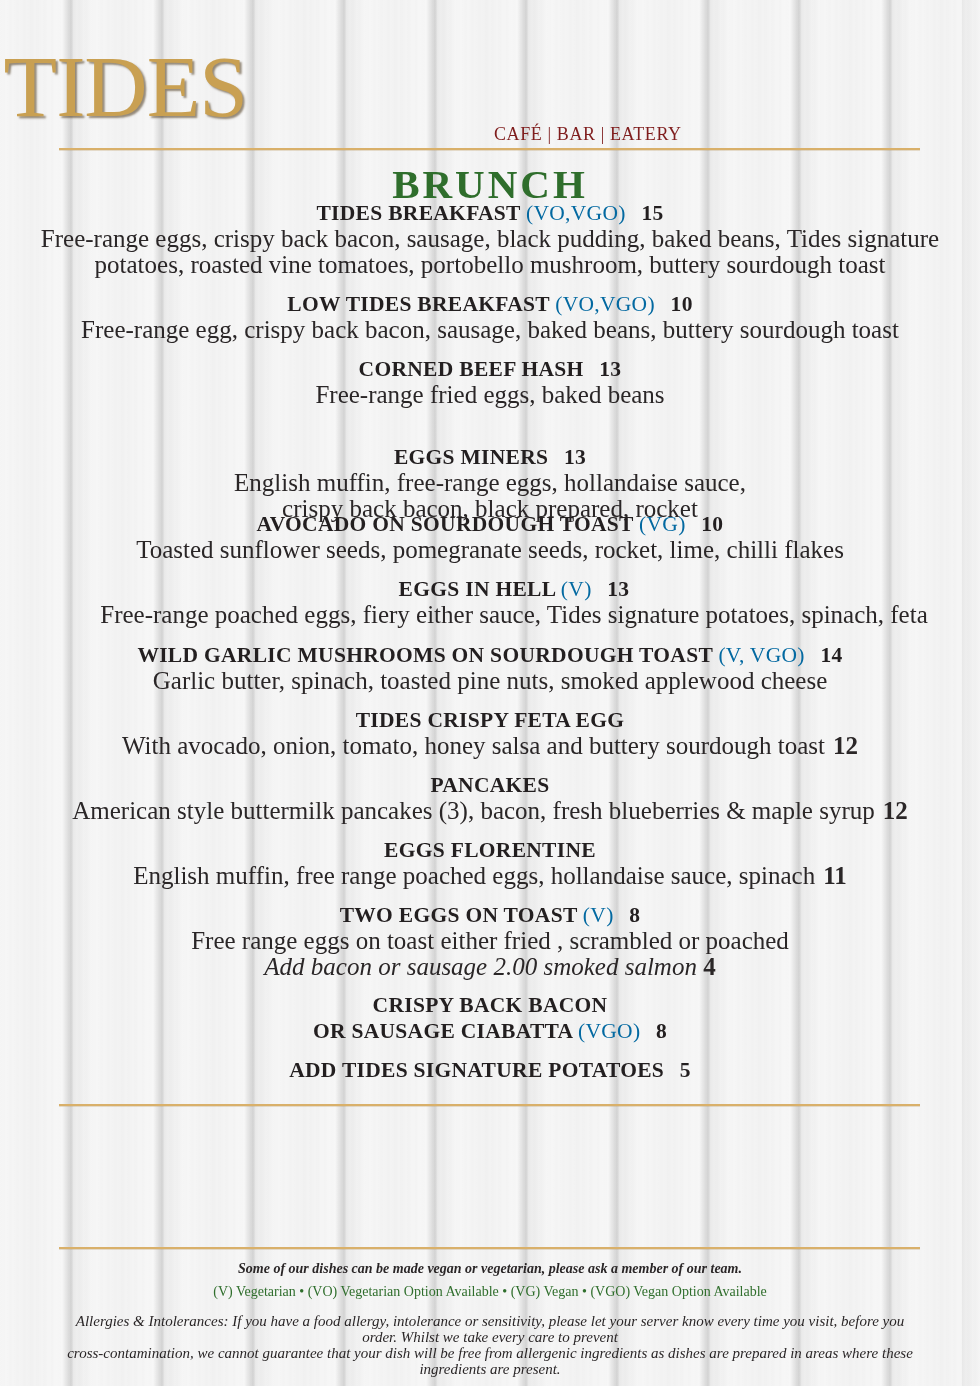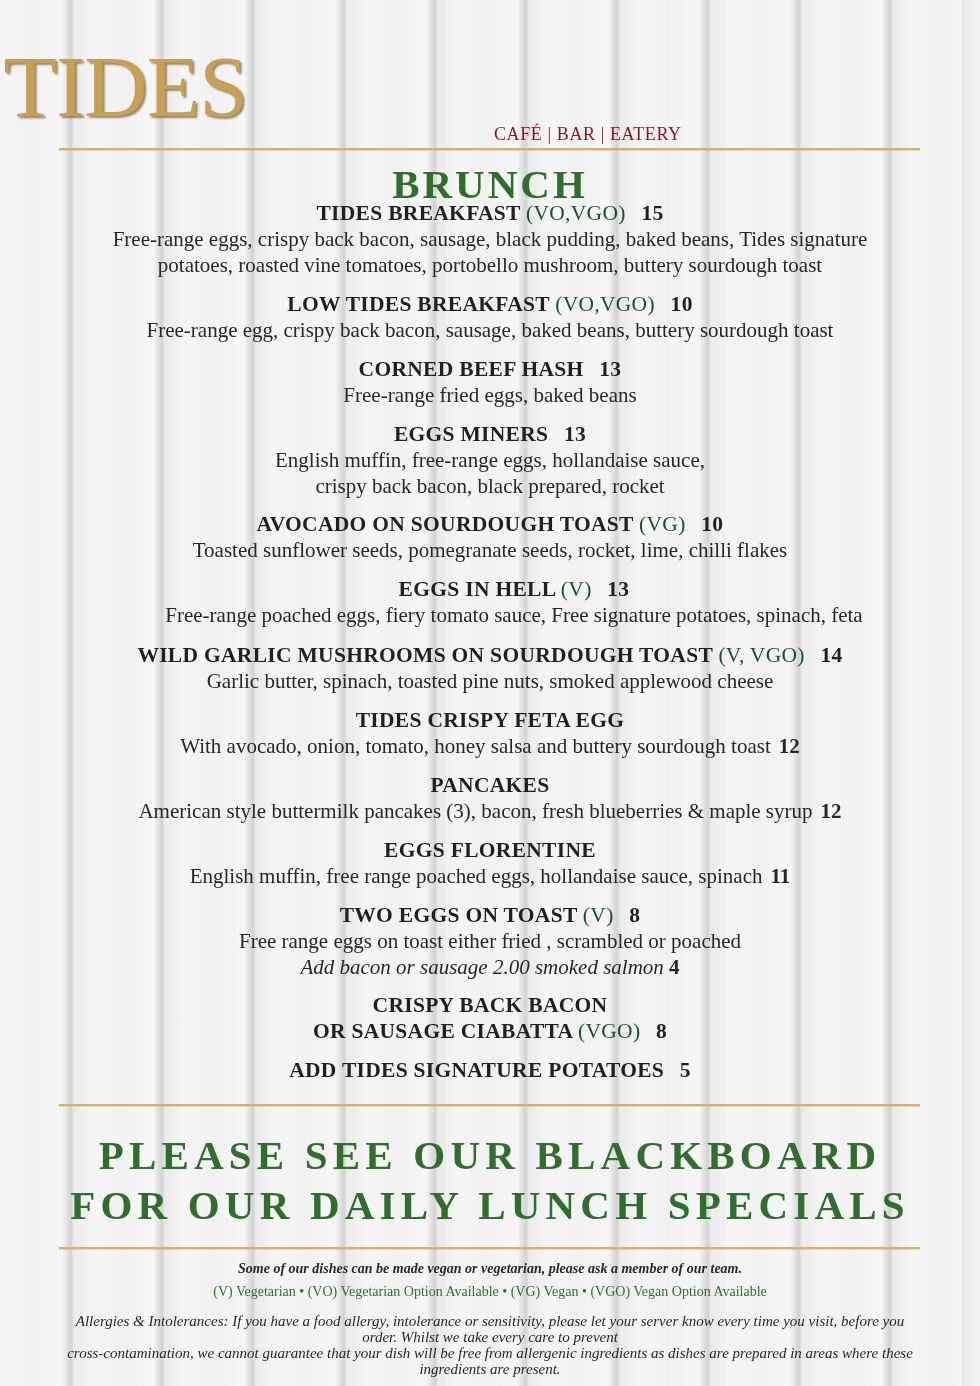--- a/index.html
+++ b/index.html
@@ -76,24 +76,24 @@
     text-align: center;
   }
   .item-title {
     font-size: 21.5px;
     line-height: 26px;
     font-weight: bold;
     letter-spacing: 0.3px;
     color: #231f20;
     white-space: nowrap;
   }
-  .item-title .tag { color: #14532d; font-weight: normal; }
+  .item-title .tag { color: #0369a1; font-weight: normal; }
   .item-title .price { margin-left: 10px; }
   .item-desc {
-    font-size: 21px;
+    font-size: 25px;
     line-height: 26px;
     color: #2a2627;
     white-space: nowrap;
   }
   .item-desc .price-inline { font-weight: bold; margin-left: 8px; }
   .item-desc.italic { font-style: italic; }
 
   .specials {
     position: absolute;
     left: 0; right: 0;
@@ -170,21 +170,21 @@
     </div>
 
     <div class="item" style="top:356px;">
       <div class="item-title">
         <span>CORNED BEEF HASH</span>
         <span class="price">13</span>
       </div>
       <div class="item-desc">Free-range fried eggs, baked beans</div>
     </div>
 
-    <div class="item" style="top:421px;">
+    <div class="item" style="top:444px;">
       <div class="item-title">
         <span>EGGS MINERS</span>
         <span class="price">13</span>
       </div>
       <div class="item-desc">English muffin, free-range eggs, hollandaise sauce,</div>
       <div class="item-desc">crispy back bacon, black prepared, rocket</div>
     </div>
 
     <div class="item" style="top:511px;">
       <div class="item-title">
@@ -194,21 +194,21 @@
       </div>
       <div class="item-desc">Toasted sunflower seeds, pomegranate seeds, rocket, lime, chilli flakes</div>
     </div>
 
     <div class="item" style="top:576px;margin-left:48px;">
       <div class="item-title">
         <span>EGGS IN HELL</span>
         <span class="tag">(V)</span>
         <span class="price">13</span>
       </div>
-      <div class="item-desc">Free-range poached eggs, fiery tomato sauce, Free signature potatoes, spinach, feta</div>
+      <div class="item-desc">Free-range poached eggs, fiery either sauce, Tides signature potatoes, spinach, feta</div>
     </div>
 
     <div class="item" style="top:642px;">
       <div class="item-title">
         <span>WILD GARLIC MUSHROOMS ON SOURDOUGH TOAST</span>
         <span class="tag">(V, VGO)</span>
         <span class="price">14</span>
       </div>
       <div class="item-desc">Garlic butter, spinach, toasted pine nuts, smoked applewood cheese</div>
     </div>
@@ -267,24 +267,20 @@
     <div class="item" style="top:1057px;">
       <div class="item-title">
         <span>ADD TIDES SIGNATURE POTATOES</span>
         <span class="price">5</span>
       </div>
     </div>
   </div>
 
   <div class="gold-rule" style="top:1104px;"></div>
 
-  <div class="specials">
-    <div>PLEASE SEE OUR BLACKBOARD</div>
-    <div>FOR OUR DAILY LUNCH SPECIALS</div>
-  </div>
 
   <div class="gold-rule" style="top:1247px;"></div>
 
   <div class="footer-note">Some of our dishes can be made vegan or vegetarian, please ask a member of our team.</div>
   <div class="footer-legend">(V) Vegetarian • (VO) Vegetarian Option Available • (VG) Vegan • (VGO) Vegan Option Available</div>
   <div class="footer-allergy">
     <div>Allergies &amp; Intolerances: If you have a food allergy, intolerance or sensitivity, please let your server know every time you visit, before you order. Whilst we take every care to prevent</div>
     <div>cross-contamination, we cannot guarantee that your dish will be free from allergenic ingredients as dishes are prepared in areas where these ingredients are present.</div>
   </div>
 

